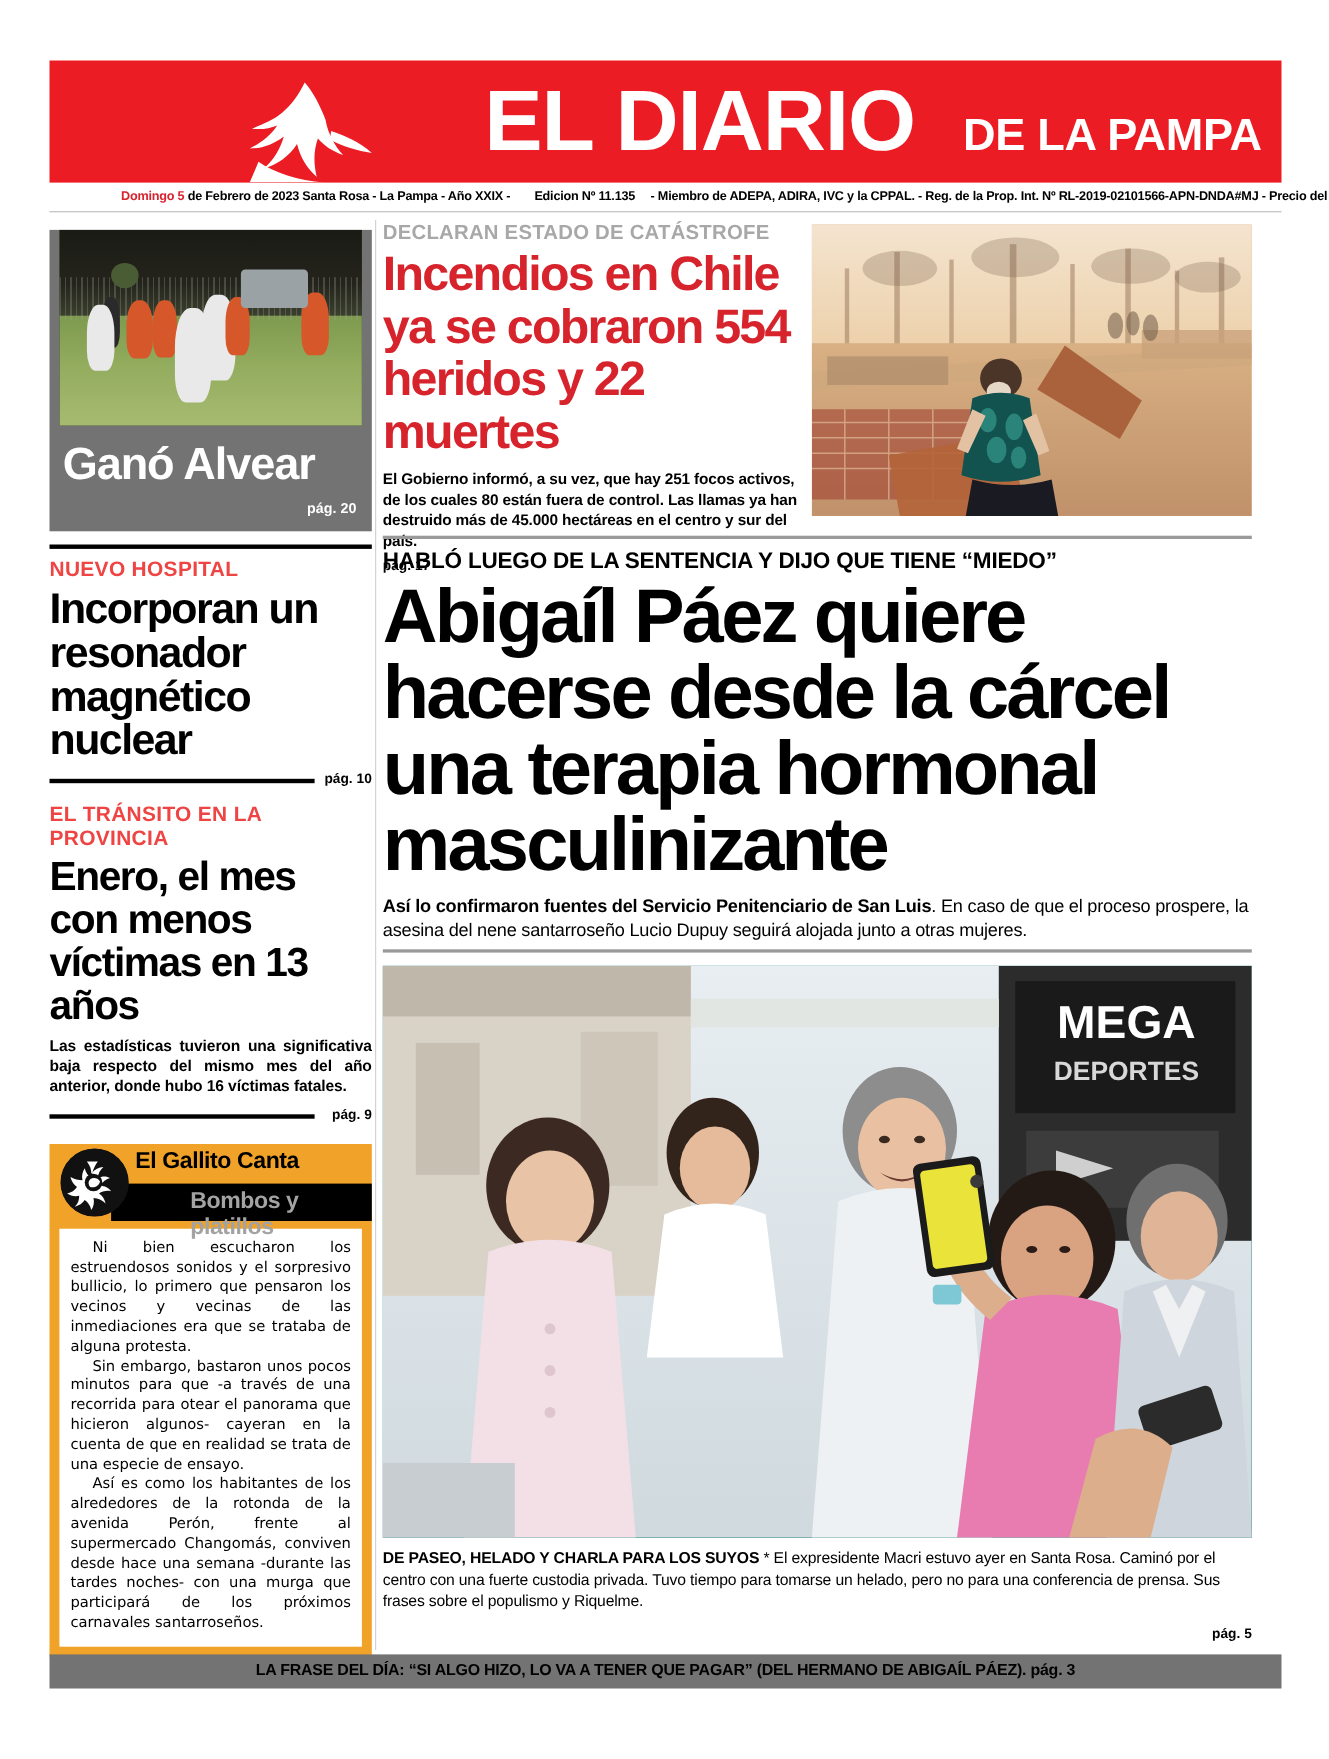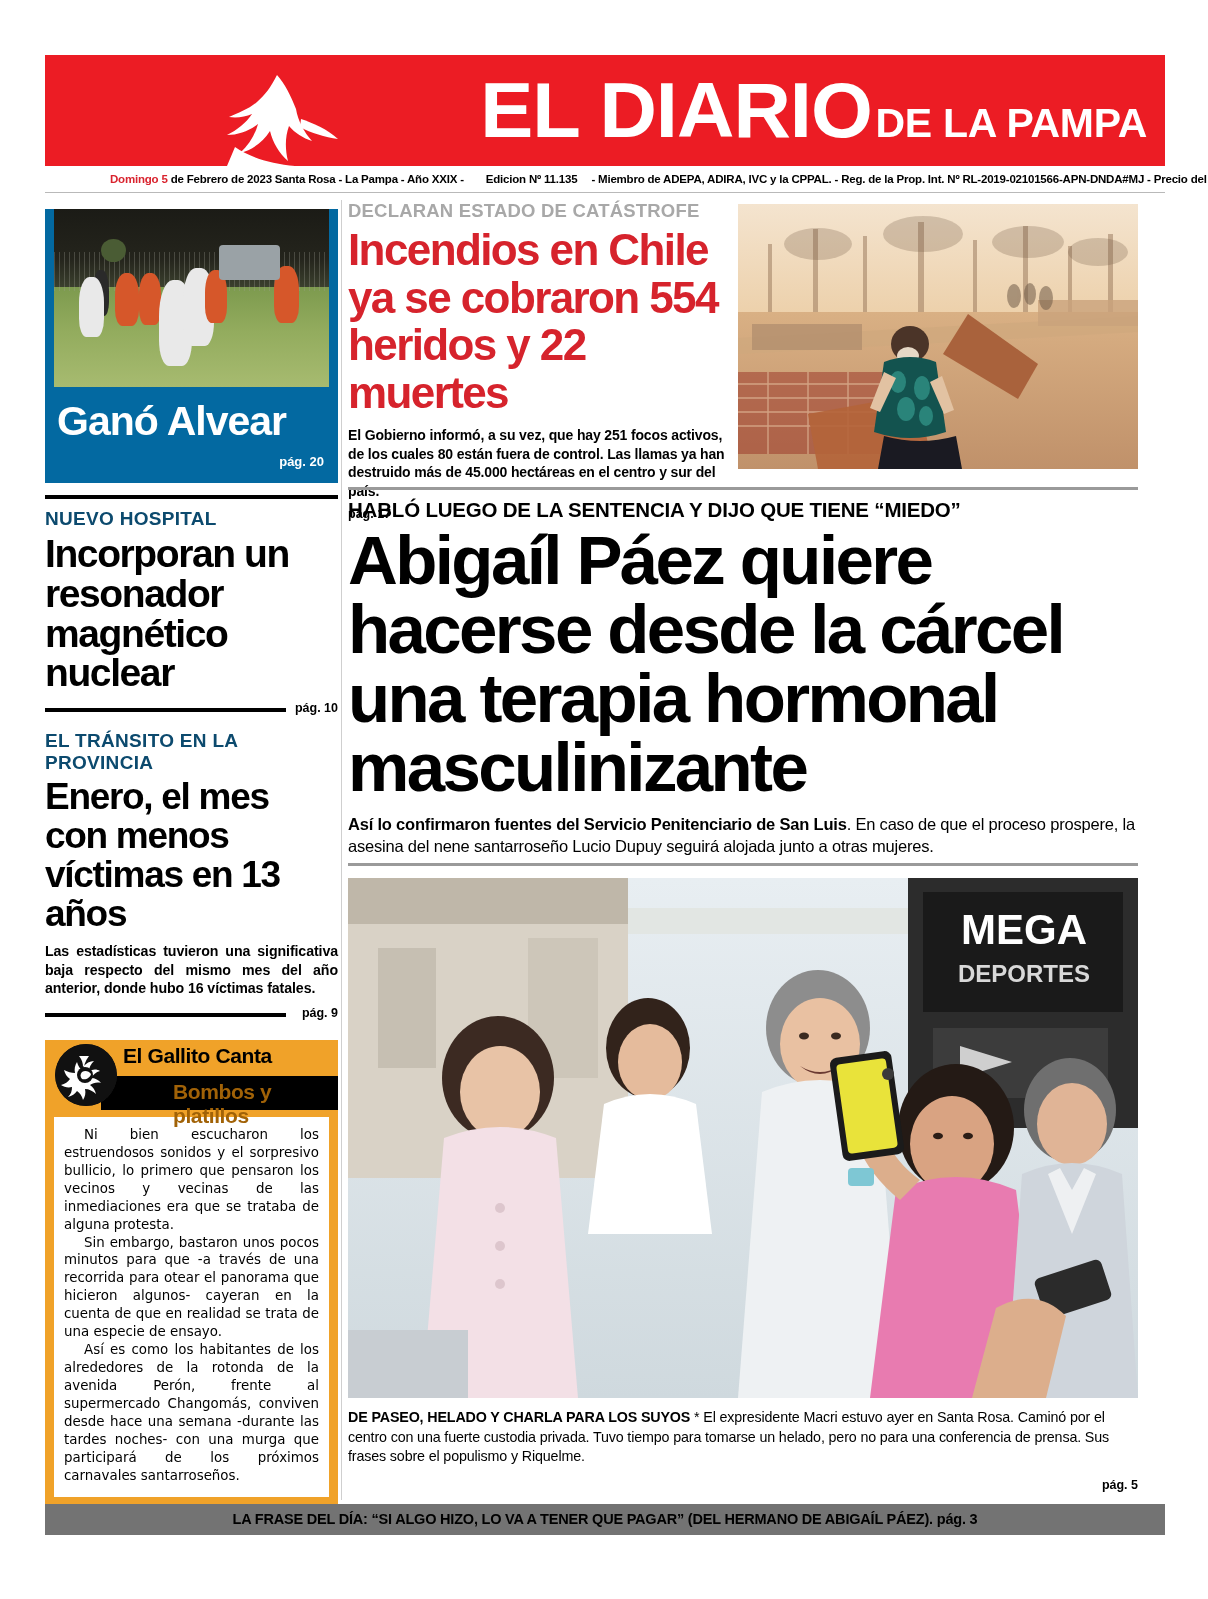--- a/index.html
+++ b/index.html
@@ -12,21 +12,21 @@
   
   .masthead{
     position:absolute;left:45px;top:55px;width:1120px;height:111px;
     background:#ec1c24;overflow:hidden;
   }
   .rooster{
     position:absolute;left:160px;top:18px;width:190px;height:93px;
   }
   .logo-wrap{
     position:absolute;right:18px;top:50%;transform:translateY(-50%);
-    display:flex;align-items:baseline;justify-content:flex-end;
+    display:flex;align-items:baseline;justify-content:flex-end;gap:40px;
   }
   .logo-main{
     font-family:"Liberation Sans", sans-serif;
     font-weight:bold;font-size:78px;line-height:0.88;color:#fff;
     letter-spacing:-1px;transform:scaleX(1.02);
   }
   .logo-sub{
     font-family:"Liberation Sans", sans-serif;
     font-weight:bold;font-size:41px;color:#fff;letter-spacing:-0.3px;
     margin-left:8px;
@@ -37,21 +37,21 @@
     font-size:11.5px;font-weight:bold;line-height:22px;
     white-space:nowrap;
   }
   .infoline .in{position:absolute;left:65px;top:0;letter-spacing:-0.2px;}
   .infoline .red{color:#d9232e;}
   .infoline .sp{display:inline-block;width:16px;}
 
   
   .leftcol{position:absolute;left:45px;top:200px;width:293px;}
 
-  .sportbox{background:#0369a1;width:293px;padding:0 0 12px 0;position:relative;}
+  .sportbox{background:#737373;width:293px;padding:0 0 12px 0;position:relative;}
   .sportphoto{
     margin:9px 9px 0 9px;width:275px;height:178px;position:relative;overflow:hidden;
     background:#3a4a2a;
   }
   .pitch{
     position:absolute;left:0;bottom:0;width:100%;height:56%;
     background:linear-gradient(to bottom,#7d9a4e,#93ac5e 45%,#a7bb70);
   }
   .nightsky{
     position:absolute;left:0;top:0;width:100%;height:46%;
@@ -71,21 +71,21 @@
     color:#fff;font-weight:bold;font-size:16.5px;line-height:1.28;
     padding:10px 12px 0 12px;letter-spacing:-0.2px;
   }
   .sport-pag{
     color:#fff;font-weight:bold;font-size:13px;text-align:right;
     padding:12px 14px 2px 0;
   }
 
   .rule-thick{height:4px;background:#000;margin:12px 0 0 0;}
   .kicker{
-    color:#0c4a6e;font-weight:bold;font-size:19px;letter-spacing:0.3px;
+    color:#ef4444;font-weight:bold;font-size:19px;letter-spacing:0.3px;
     margin-top:9px;text-transform:uppercase;
   }
   .head-lg{
     font-weight:bold;font-size:39px;line-height:1.02;letter-spacing:-1.4px;
     margin-top:4px;
   }
   .head-lg2{
     font-weight:bold;font-size:37px;line-height:1.05;letter-spacing:-1.3px;
     margin-top:4px;
   }
@@ -106,21 +106,21 @@
   }
   .gal-head{height:36px;position:relative;}
   .gal-title{
     position:absolute;left:78px;top:4px;font-weight:bold;font-size:21px;color:#000;
     letter-spacing:-0.4px;
   }
   .gal-bar{
     margin-left:56px;margin-right:0;height:34px;background:#000;position:relative;
   }
   .gal-bar span{
-    position:absolute;left:72px;top:4px;color:#a16207;font-weight:bold;font-size:21px;
+    position:absolute;left:72px;top:4px;color:#a3a3a3;font-weight:bold;font-size:21px;
     letter-spacing:-0.4px;
   }
   .gal-logo{
     position:absolute;left:10px;top:4px;width:62px;height:62px;border-radius:50%;
     background:#1a1a1a;overflow:hidden;z-index:5;
   }
   .gal-body{
     background:#fff;margin:7px 9px 0 9px;padding:9px 10px 12px 10px;
     font-family:"DejaVu Sans", sans-serif;
     font-size:13.4px;line-height:1.34;text-align:justify;

